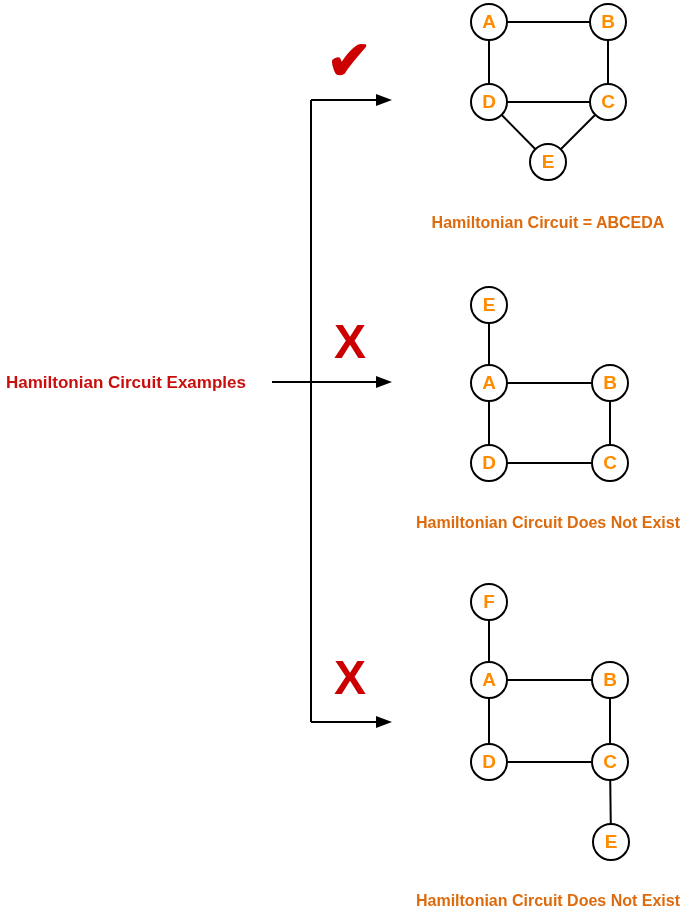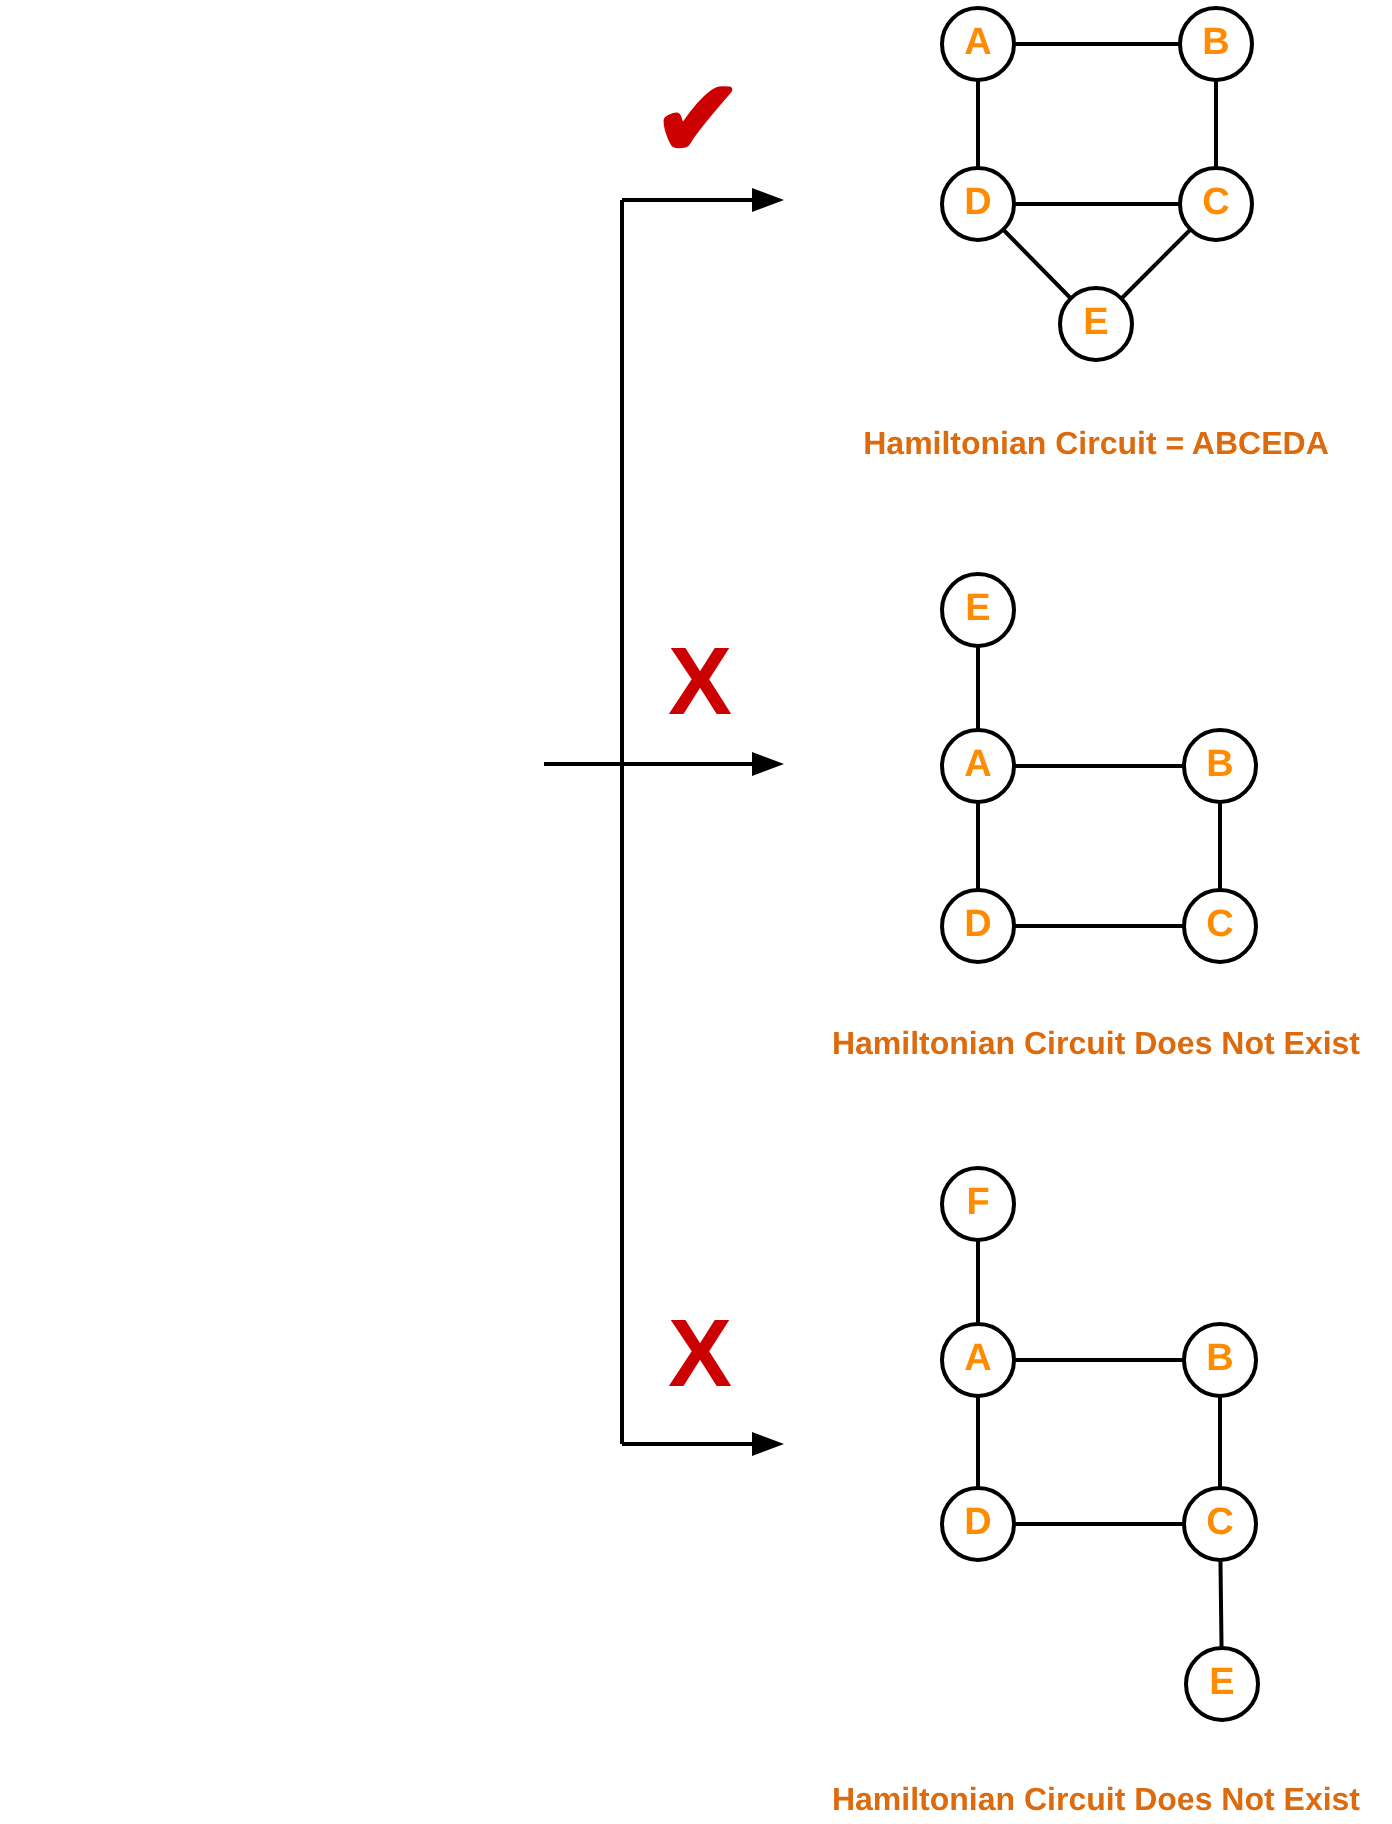--- a/index.html
+++ b/index.html
@@ -123,20 +123,21 @@
     <g stroke="#000000" stroke-width="2" fill="none">
       <line x1="489" y1="602" x2="489" y2="680"></line>
       <line x1="489" y1="680" x2="610" y2="680"></line>
       <line x1="489" y1="680" x2="489" y2="762"></line>
       <line x1="610" y1="680" x2="610" y2="762"></line>
       <line x1="489" y1="762" x2="610" y2="762"></line>
       <line x1="610" y1="762" x2="611" y2="842"></line>
     </g>
   </svg>
 
+  <div class="title">Hamiltonian Circuit Examples</div>
 
   <div class="mark check">✔</div>
   <div class="mark cross x1">X</div>
   <div class="mark cross x2">X</div>
 
   <div class="node" style="left:470px; top:3px">A</div>
   <div class="node" style="left:589px; top:3px">B</div>
   <div class="node" style="left:470px; top:83px">D</div>
   <div class="node" style="left:589px; top:83px">C</div>
   <div class="node" style="left:529px; top:143px">E</div>

